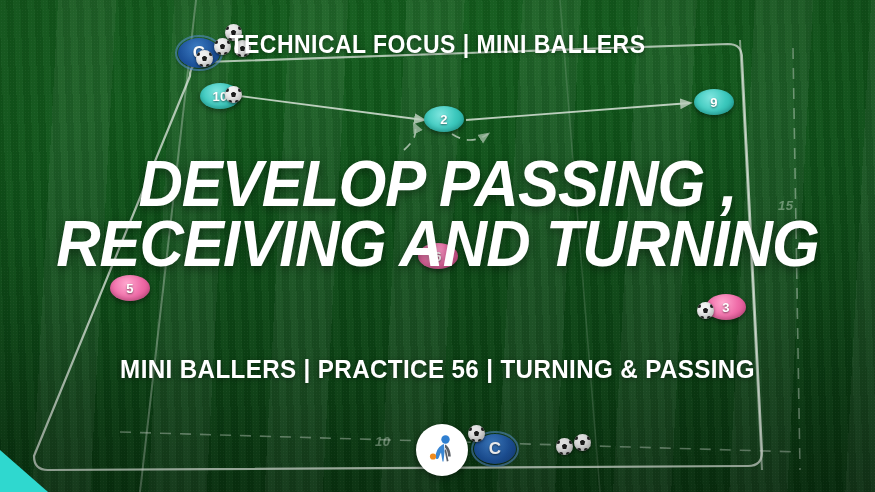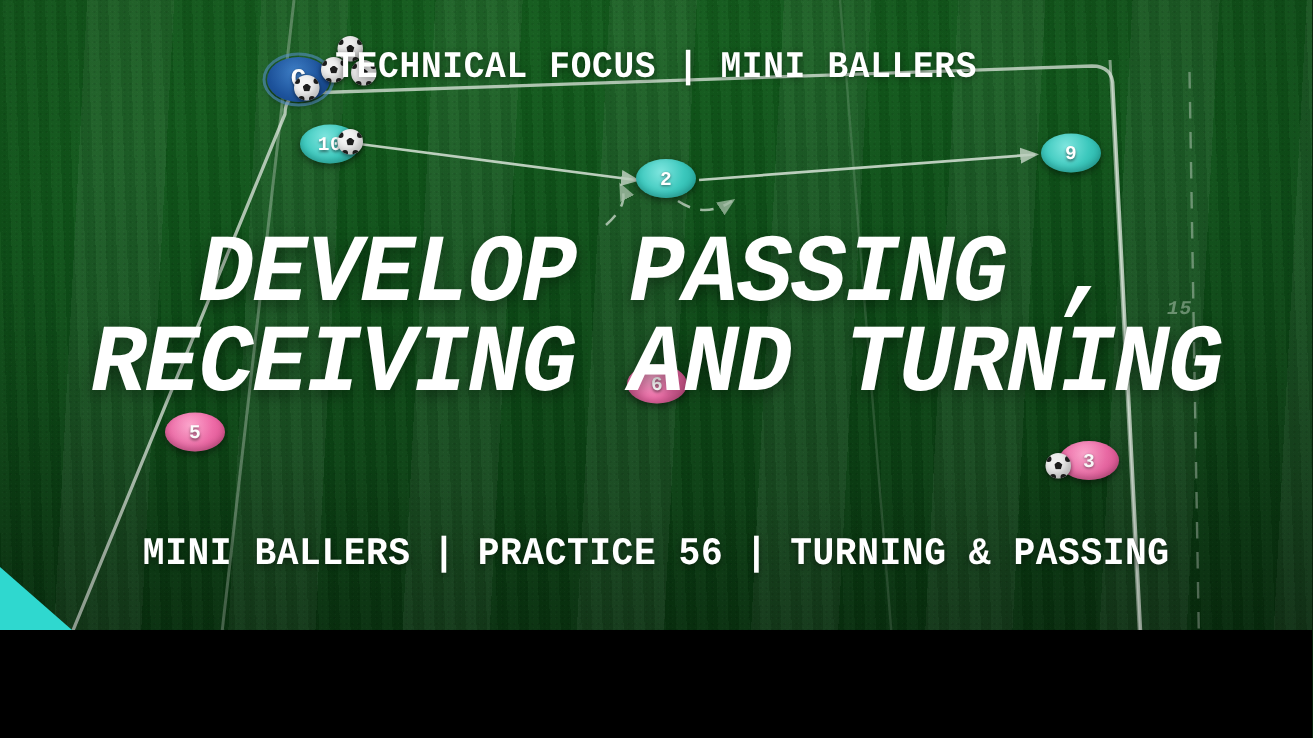--- a/index.html
+++ b/index.html
@@ -1,22 +1,22 @@
 <!DOCTYPE html>
 <html><head>
 <meta charset="utf-8">
 <style>
   html,body{margin:0;padding:0;background:#000;}
   *{box-sizing:border-box;}
 
   .stage{
     position:relative;
-    width:875px;height:420px;
+    width:875px;height:492px;
     overflow:hidden;
-    font-family:Liberation Mono, monospace;
+    font-family:Liberation Sans, sans-serif;
     background:#0c4416;
   }
 
   
   .grass{
     position:absolute;inset:0;
     background:
       repeating-linear-gradient(93deg,
         rgba(255,255,255,0.00) 0px,
         rgba(255,255,255,0.00) 58px,

